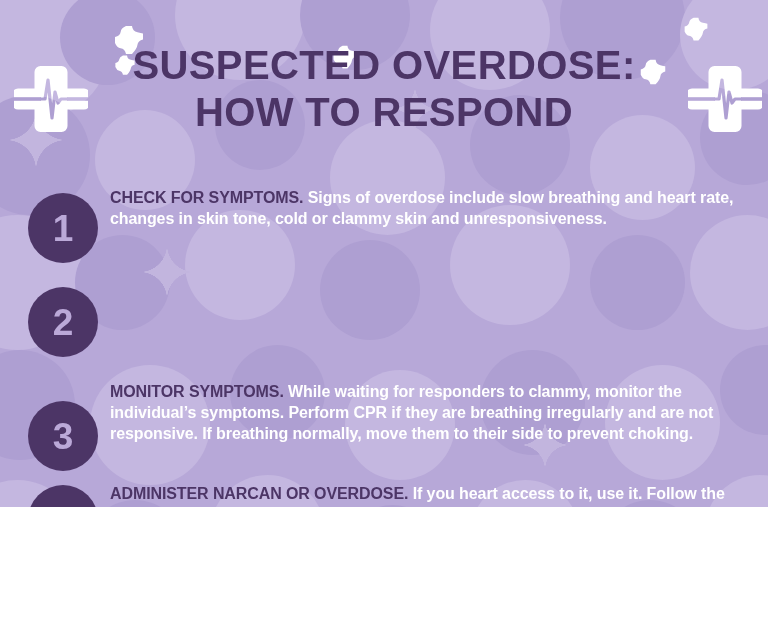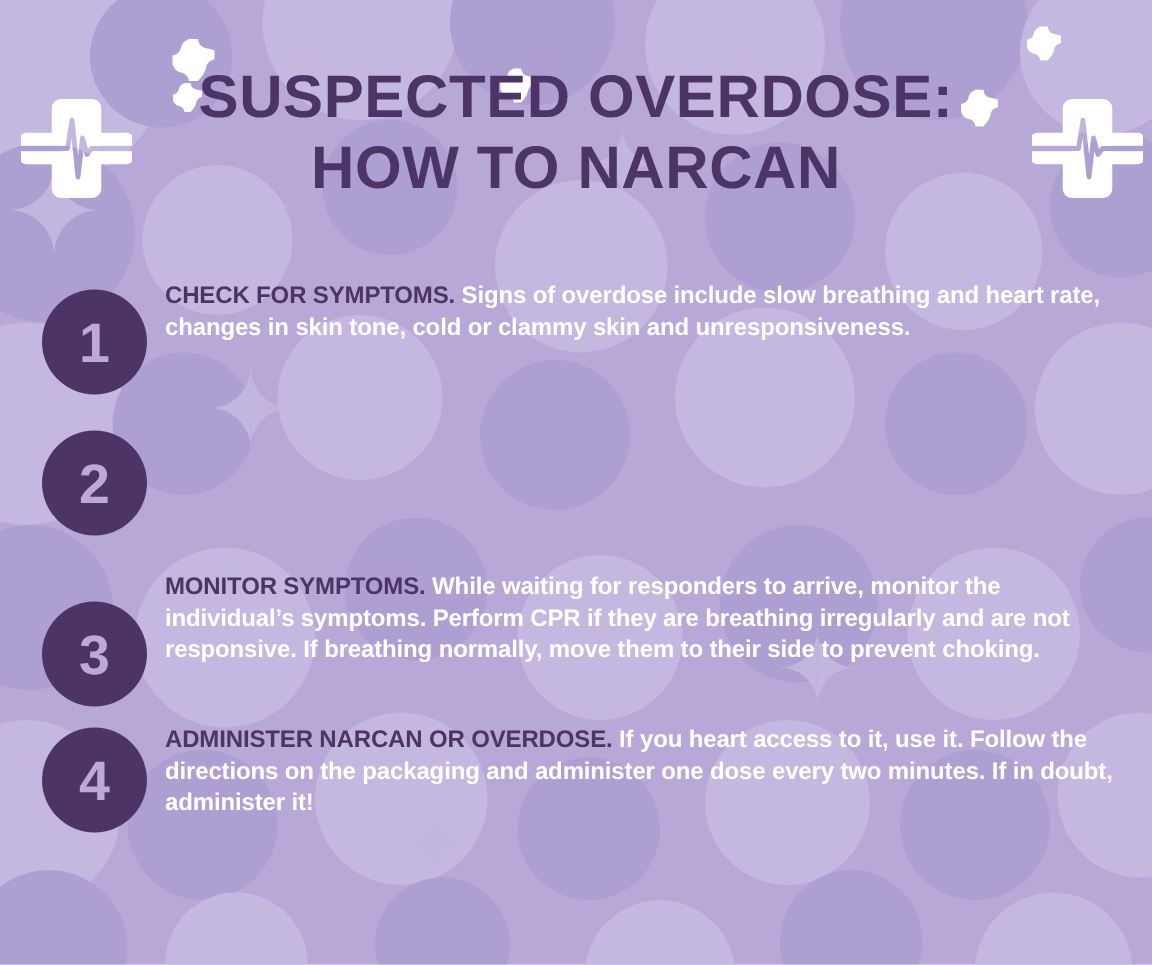--- a/index.html
+++ b/index.html
@@ -9,21 +9,21 @@
   body {
     width: 768px;
     height: 643px;
     overflow: hidden;
     font-family: "Liberation Sans", sans-serif;
   }
 
   #poster {
     position: relative;
     width: 768px;
-    height: 643px;
+    height: 507px;
     background: #b7a8d8;
     overflow: hidden;
   }
 
   
   .bg-layer {
     position: absolute;
     inset: 0;
     pointer-events: none;
   }
@@ -243,37 +243,37 @@
     </svg>
   </div>
   <div class="cross-icon" style="left:114px; top:54px;">
     <svg width="22" height="22" viewBox="0 0 32 32" aria-hidden="true">
       <path d="M13 2 h6 q0.6 5.5 5.5 6.2 Q28 9 30 9.5 v6 Q25 16.6 24.4 21 Q24 24.6 19 30 h-6 Q12 25 7.6 24.3 Q4 23.8 2 19 v-6 Q7 12 7.7 7.7 Q8 4.2 13 2 z" fill="#ffffff"></path>
     </svg>
   </div>
 
   <div id="title-block">
     <div class="title-line">SUSPECTED OVERDOSE:</div>
-    <div class="title-line">HOW TO NARCAN</div>
+    <div class="title-line">HOW TO RESPOND</div>
   </div>
 
   <div id="steps">
 
     <div class="step" id="step-1">
       <div class="step-badge">1</div>
       <div class="step-text"><span class="step-lead">CHECK FOR SYMPTOMS.</span><span> Signs of overdose include slow breathing and heart rate, changes in skin tone, cold or clammy skin and unresponsiveness.</span></div>
     </div>
 
     <div class="step" id="step-2">
       <div class="step-badge">2</div>
     </div>
 
     <div class="step" id="step-3">
       <div class="step-badge">3</div>
-      <div class="step-text"><span class="step-lead">MONITOR SYMPTOMS.</span><span> While waiting for responders to arrive, monitor the individual’s symptoms. Perform CPR if they are breathing irregularly and are not responsive. If breathing normally, move them to their side to prevent choking.</span></div>
+      <div class="step-text"><span class="step-lead">MONITOR SYMPTOMS.</span><span> While waiting for responders to clammy, monitor the individual’s symptoms. Perform CPR if they are breathing irregularly and are not responsive. If breathing normally, move them to their side to prevent choking.</span></div>
     </div>
 
     <div class="step" id="step-4">
       <div class="step-badge">4</div>
       <div class="step-text"><span class="step-lead">ADMINISTER NARCAN OR OVERDOSE.</span><span> If you heart access to it, use it. Follow the directions on the packaging and administer one dose every two minutes. If in doubt, administer it!</span></div>
     </div>
 
   </div>
 </div>
 

